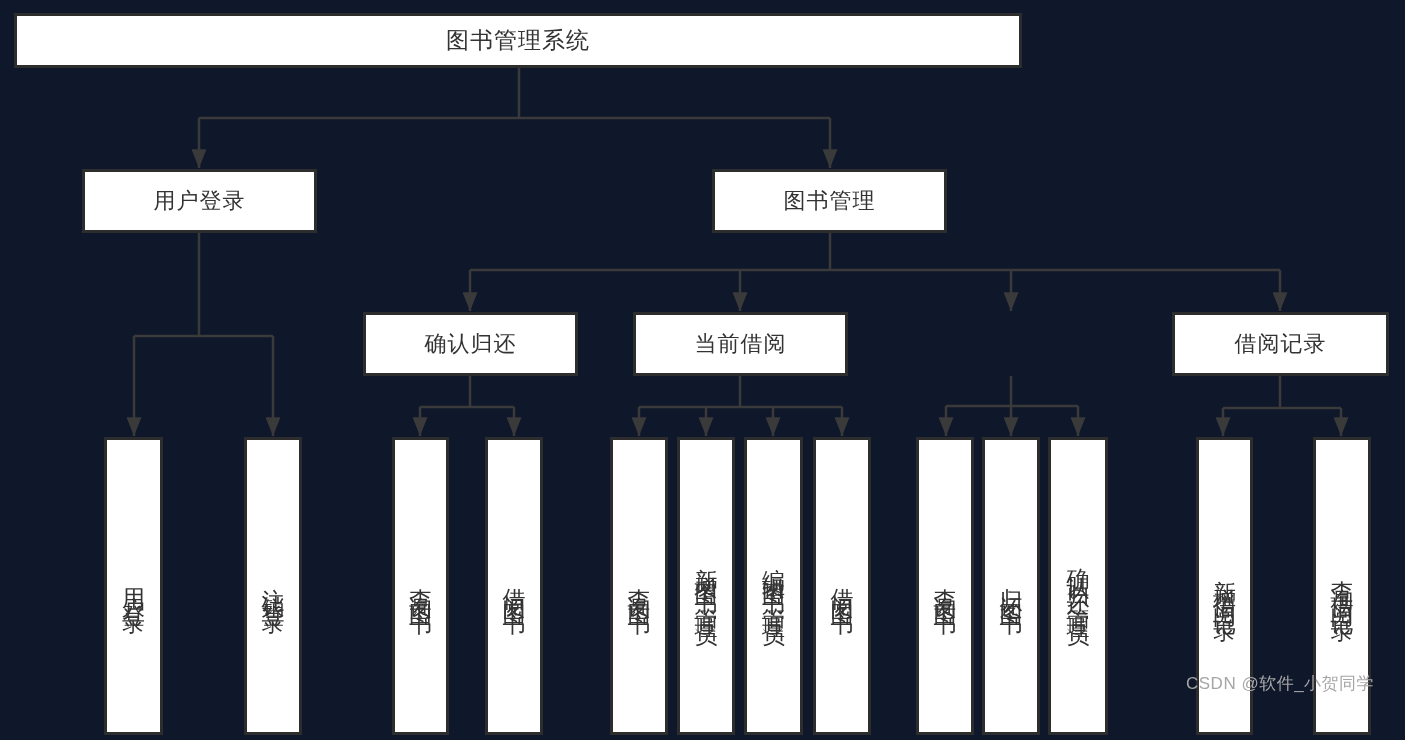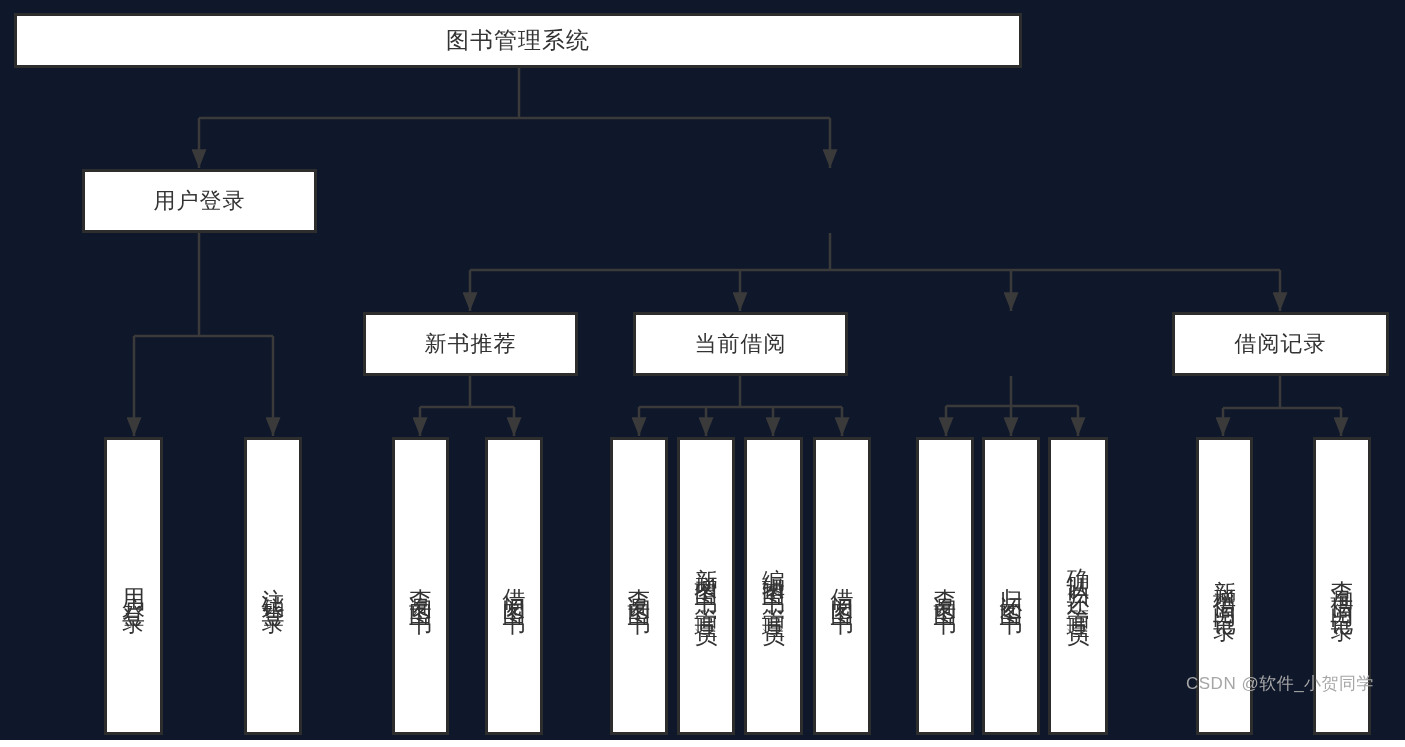--- a/index.html
+++ b/index.html
@@ -106,22 +106,23 @@
 
       <path d="M1280,376 V408 M1223,408 H1341"></path>
       <line x1="1223" y1="408" x2="1223" y2="436" marker-end="url(#arrow)"></line>
       <line x1="1341" y1="408" x2="1341" y2="436" marker-end="url(#arrow)"></line>
     </g>
   </svg>
 
   <div class="node h-node root-node">图书管理系统</div>
 
   <div class="node h-node lvl2" style="left:82px;">用户登录</div>
+  <div class="node h-node lvl2" style="left:712px;">图书管理</div>
 
-  <div class="node h-node lvl3" style="left:363px;width:215px;">新书推荐</div>
+  <div class="node h-node lvl3" style="left:363px;width:215px;">确认归还</div>
   <div class="node h-node lvl3" style="left:633px;width:215px;">当前借阅</div>
   <div class="node h-node lvl3" style="left:1172px;width:217px;">借阅记录</div>
 
   <div class="node leaf" style="left:104px;width:59px;">用户登录</div>
   <div class="node leaf" style="left:244px;width:58px;">注销登录</div>
 
   <div class="node leaf" style="left:392px;width:57px;">查询图书</div>
   <div class="node leaf" style="left:485px;width:58px;">借阅图书</div>
 
   <div class="node leaf" style="left:610px;width:58px;">查询图书</div>

